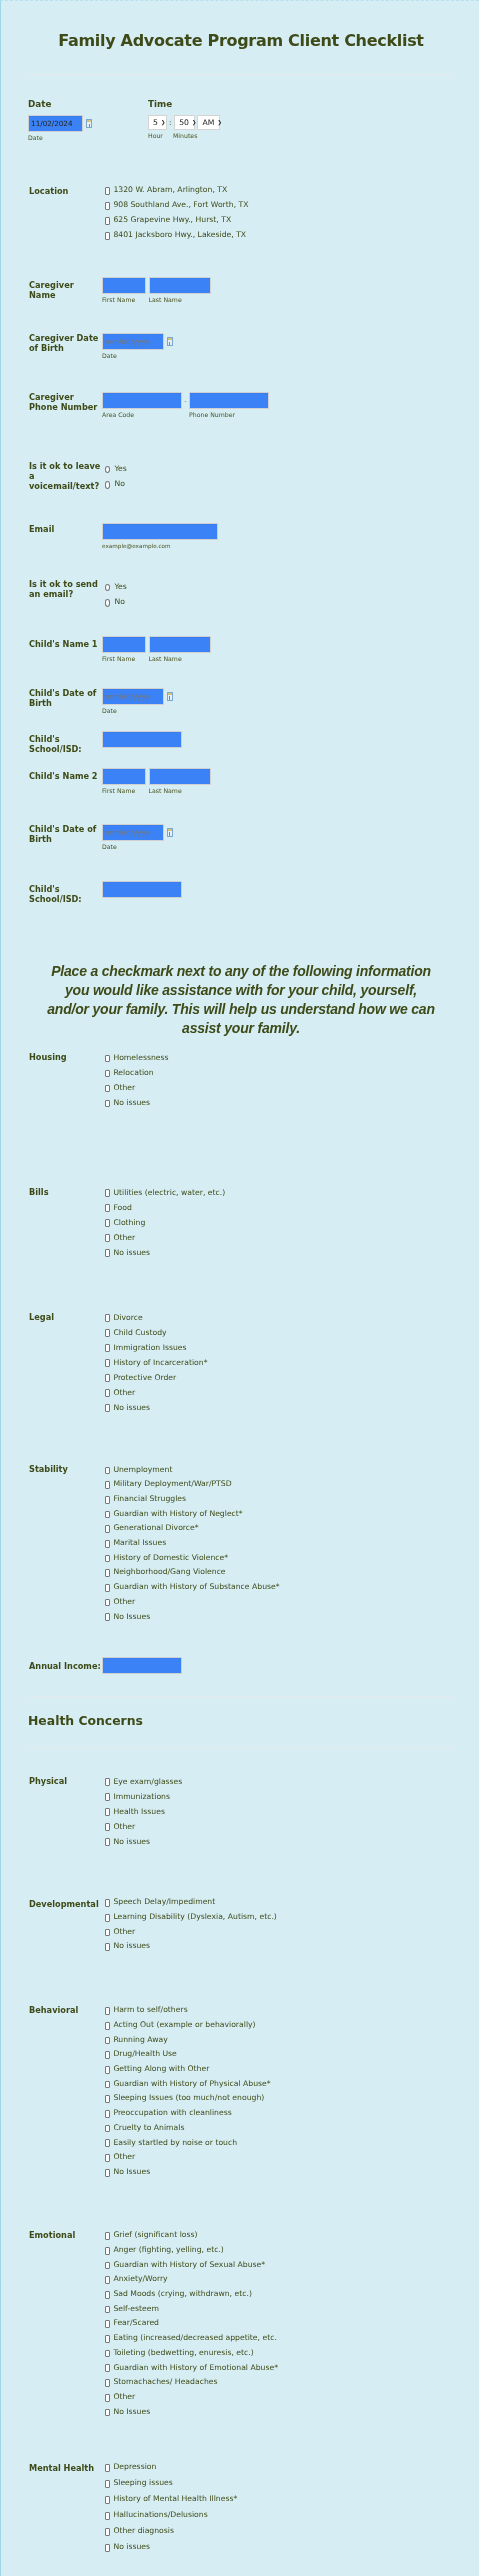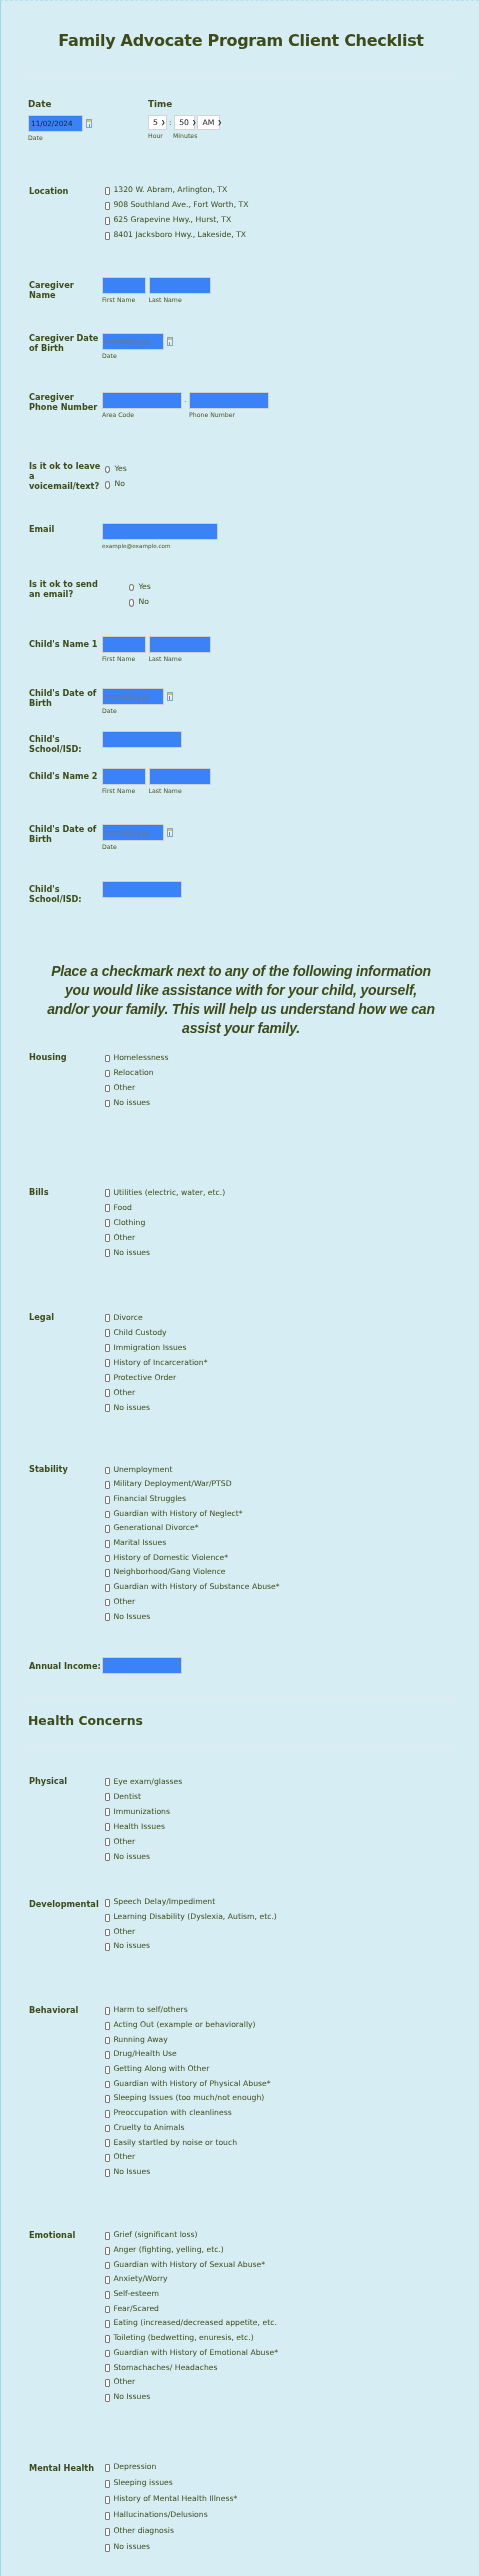--- a/index.html
+++ b/index.html
@@ -269,21 +269,21 @@
   </div>
 
   <div class="field" style="height:56px;padding-top:26px;">
     <div class="field-label" style="padding-top:1px;">Email</div>
     <div class="field-body">
       <input class="txt" style="width: 116px;" type="email">
       <span class="sub" style="font-size:5.7px;margin-top:3.1px;">example@example.com</span>
     </div>
   </div>
 
-  <div class="field" style="height:60px;padding-top:26px;gap:24px;">
+  <div class="field" style="height:60px;padding-top:26px;">
     <div class="field-label">Is it ok to send an email?</div>
     <div class="field-body">
       <ul class="radio-list">
           <li>
             <span class="rb"></span>
             <span>Yes</span>
           </li>
           <li>
             <span class="rb"></span>
             <span>No</span>
@@ -510,24 +510,20 @@
   <div class="field" style="height:147px;padding-top:26px;">
     <div class="field-label" style="padding-top:2.1px;">Physical</div>
     <div class="field-body">
         <ul class="checklist tight" style="">
           <li>
             <span class="cb"></span>
             <span>Eye exam/glasses</span>
           </li>
           <li>
             <span class="cb"></span>
-            <span>Dentist</span>
-          </li>
-          <li>
-            <span class="cb"></span>
             <span>Immunizations</span>
           </li>
           <li>
             <span class="cb"></span>
             <span>Health Issues</span>
           </li>
           <li>
             <span class="cb"></span>
             <span>Other</span>
           </li>
@@ -634,20 +630,24 @@
           <li>
             <span class="cb"></span>
             <span>Guardian with History of Sexual Abuse*</span>
           </li>
           <li>
             <span class="cb"></span>
             <span>Anxiety/Worry</span>
           </li>
           <li>
             <span class="cb"></span>
+            <span>Sad Moods (crying, withdrawn, etc.)</span>
+          </li>
+          <li>
+            <span class="cb"></span>
             <span>Self-esteem</span>
           </li>
           <li>
             <span class="cb"></span>
             <span>Fear/Scared</span>
           </li>
           <li>
             <span class="cb"></span>
             <span>Eating (increased/decreased appetite, etc.</span>
           </li>

